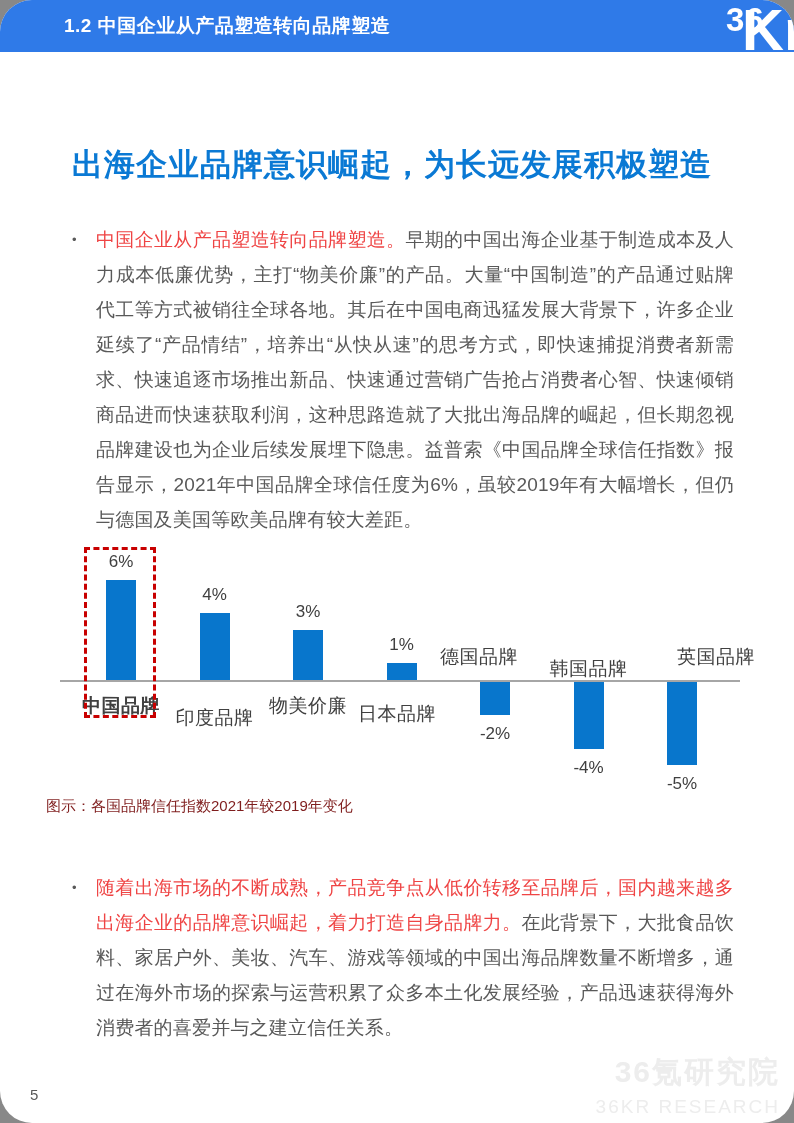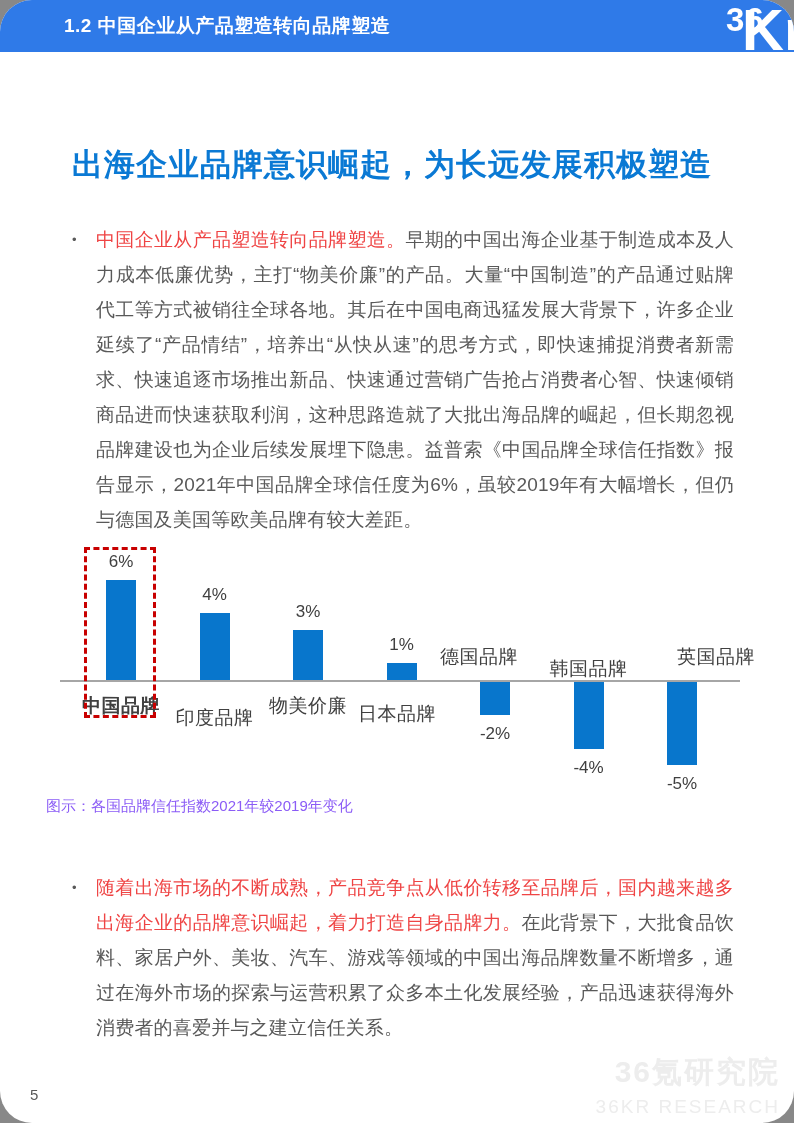--- a/index.html
+++ b/index.html
@@ -25,21 +25,21 @@
   .bullet-1{top:222px;}
   .bullet-2{top:870px;}
   
   .chart{position:absolute;left:60px;top:543px;width:680px;height:252px;}
   .axis-line{position:absolute;left:0;right:0;height:1.5px;background:#A6A6A6;}
   .bar{position:absolute;}
   .val-label{position:absolute;width:80px;text-align:center;font-size:17px;color:#404040;}
   .cat-label{position:absolute;width:94px;text-align:center;font-size:19px;color:#404040;letter-spacing:.5px;}
   .highlight-box{position:absolute;left:24px;top:4px;width:72px;height:171px;border:3px dashed #C80000;box-sizing:border-box;}
   
-  .caption{position:absolute;left:46px;top:794px;font-size:15px;line-height:23px;color:#8b5cf6;}
+  .caption{position:absolute;left:46px;top:794px;font-size:15px;line-height:23px;color:#7f1d1d;}
   
   .wm{position:absolute;right:14px;top:1052px;text-align:right;color:#EDEDED;user-select:none;}
   .wm-cn{font-size:30px;font-weight:bold;letter-spacing:2px;}
   .wm-en{font-size:19px;letter-spacing:2px;margin-top:3px;}
   .pagenum{position:absolute;left:30px;top:1086px;font-size:15px;color:#595959;}
 </style>
 </head>
 <body>
 
 <div id="page">

